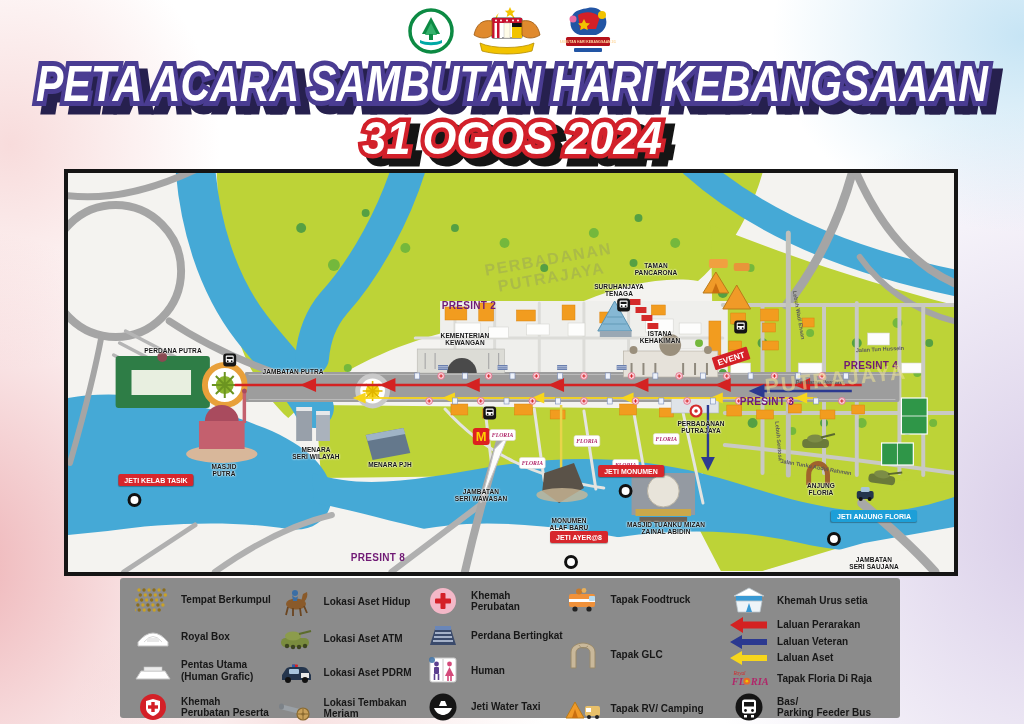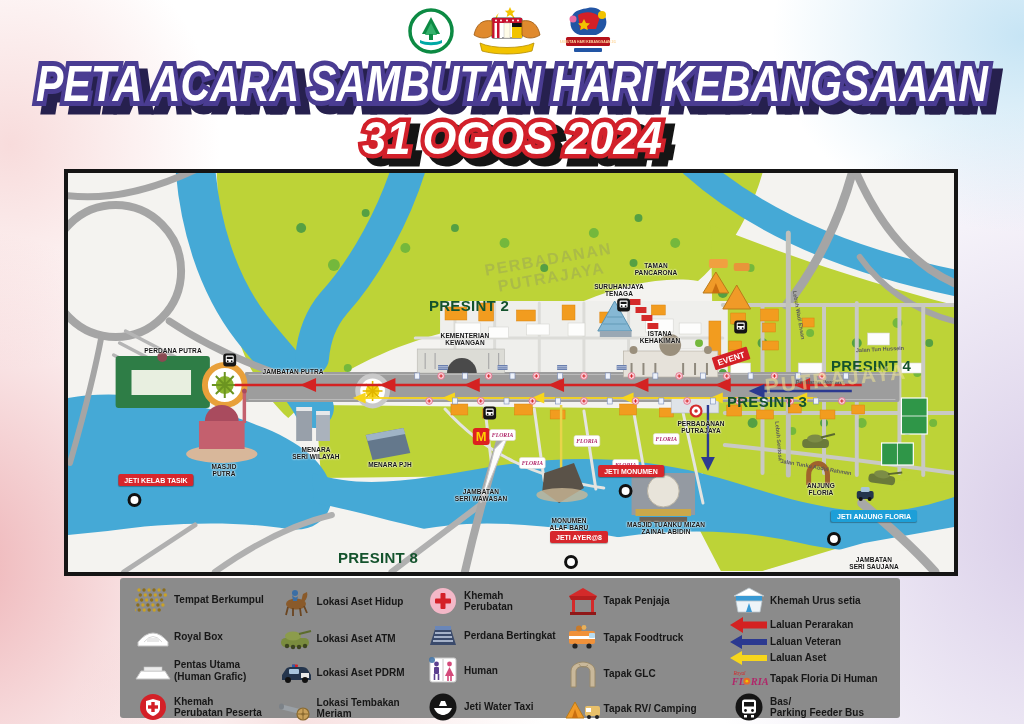--- a/index.html
+++ b/index.html
@@ -15,31 +15,31 @@
       radial-gradient(340px 220px at 30% 100%, rgba(230,150,150,.28), transparent 70%),
       #ffffff;
   }
   .logo-row { position:absolute; top:5px; left:50%; transform:translateX(-50%); display:flex; gap:12px; align-items:center; }
   .title-svg { position:absolute; left:0; width:1024px; display:block; }
   #title-wrap { top:57px; } #date-wrap { top:113px; }
   .map-panel { position:absolute; left:64px; top:169px; width:894px; height:407px; border:4px solid #151515; background:#f4f3f0; }
   .map-panel svg.scene { position:absolute; inset:0; width:100%; height:100%; }
   #map-overlay { position:absolute; inset:0; }
   .ml { position:absolute; transform:translate(-50%,-50%); white-space:pre-line; text-align:center; }
-  .ml-presint { font-size:15px; font-weight:900; color:#14532d; letter-spacing:.3px; white-space:nowrap; }
+  .ml-presint { font-size:10px; font-weight:900; color:#701a75; letter-spacing:.3px; white-space:nowrap; }
   .ml-place { font-size:6.5px; font-weight:800; color:#141414; line-height:1.12; letter-spacing:.1px; text-shadow:0 0 2px #fff,0 0 2px #fff; }
   .ml-road { font-size:5.5px; font-weight:600; color:#5a5a5a; white-space:nowrap; }
   .ml-wm { font-size:16px; font-weight:900; color:rgba(120,120,120,.26); letter-spacing:1.5px; line-height:1.15; }
   .ml-wm2 { font-size:21px; font-weight:900; color:rgba(238,228,150,.55); letter-spacing:2px; white-space:nowrap; }
   .ml-badge-red,.ml-badge-blue { font-size:7px; font-weight:800; color:#fff; padding:2.5px 6px; border-radius:2px; white-space:nowrap; box-shadow:0 1px 1px rgba(0,0,0,.3); }
   .ml-badge-red { background:#d7262c; }
   .ml-badge-blue { background:#1d9fd8; }
   .legend { position:absolute; left:120px; top:578px; width:780px; height:140px; background:#8b8b8b; border-radius:3px; display:grid; grid-template-columns:1.45fr 1.5fr 1.42fr 1.52fr 1.8fr; padding:8px 10px 8px 14px; }
   .legend-col { display:flex; flex-direction:column; justify-content:space-between; }
-  .legend-row { display:flex; align-items:center; gap:2px; }
+  .legend-row { display:flex; align-items:center; gap:9px; }
   .legend-icon { width:38px; min-width:38px; display:flex; justify-content:center; align-items:center; }
   .legend-label { font-size:10px; font-weight:700; color:#171717; line-height:1.12; white-space:pre-line; }
   .legend-col5 .legend-row { min-height:0;margin-left:17px; }
 </style>
 </head>
 <body>
 
 <div class="bg"></div>
 
 <div class="logo-row">
@@ -758,32 +758,20 @@
             <path d="M6,16 L24,16 C22,21 18,23 15,23 C12,23 8,21 6,16 Z" fill="#fff"></path>
             <polygon points="11,14 19,14 17,9 13,9" fill="#fff"></polygon>
           </svg>
         </span>
         <div class="legend-label">Jeti Water Taxi</div>
       </div>
     </div>
     <div class="legend-col">
       <div class="legend-row">
         <span class="legend-icon">
-          <svg width="34" height="30" viewBox="0 0 34 30">
-            <polygon points="17,2 31,10 3,10" fill="#d42a2a"></polygon>
-            <path d="M3,10 h28 l-2,4 h-24 Z" fill="#b51f1f"></path>
-            <rect x="6" y="14" width="3" height="12" fill="#d42a2a"></rect>
-            <rect x="25" y="14" width="3" height="12" fill="#d42a2a"></rect>
-            <rect x="4" y="26" width="26" height="3" fill="#8f1818"></rect>
-          </svg>
-        </span>
-        <div class="legend-label">Tapak Penjaja</div>
-      </div>
-      <div class="legend-row">
-        <span class="legend-icon">
           <svg width="36" height="28" viewBox="0 0 36 28">
             <rect x="4" y="8" width="26" height="13" rx="2" fill="#f0913a"></rect>
             <rect x="4" y="13" width="26" height="3" fill="#fff"></rect>
             <rect x="24" y="10" width="6" height="5" rx="1" fill="#b8dcf0"></rect>
             <circle cx="14" cy="5.5" r="3" fill="#c97a2a"></circle>
             <circle cx="19" cy="4.5" r="2.4" fill="#e8b05a"></circle>
             <circle cx="10" cy="23" r="2.6" fill="#222"></circle>
             <circle cx="24" cy="23" r="2.6" fill="#222"></circle>
           </svg>
         </span>
@@ -851,21 +839,21 @@
       <div class="legend-row">
         <span class="legend-icon">
           <svg width="44" height="26" viewBox="0 0 44 26">
             <text x="4" y="8" font-size="6" font-style="italic" fill="#d42a2a" font-family="Liberation Serif,serif">Royal</text>
             <text x="2" y="20" font-size="12" font-weight="bold" font-style="italic" fill="#b0276a" font-family="Liberation Serif,serif">FL</text>
             <circle cx="19.5" cy="15.5" r="4" fill="#e86a2a"></circle>
             <circle cx="19.5" cy="15.5" r="1.6" fill="#f2c300"></circle>
             <text x="24" y="20" font-size="12" font-weight="bold" font-style="italic" fill="#b0276a" font-family="Liberation Serif,serif">RIA</text>
           </svg>
         </span>
-        <div class="legend-label">Tapak Floria Di Human</div>
+        <div class="legend-label">Tapak Floria Di Raja</div>
       </div>
       <div class="legend-row">
         <span class="legend-icon">
           <svg width="30" height="30" viewBox="0 0 30 30">
             <circle cx="15" cy="15" r="13.5" fill="#151515"></circle>
             <rect x="8" y="7.5" width="14" height="14" rx="2.5" fill="#fff"></rect>
             <rect x="10" y="10" width="10" height="4.5" fill="#151515"></rect>
             <circle cx="11.5" cy="18.5" r="1.4" fill="#151515"></circle>
             <circle cx="18.5" cy="18.5" r="1.4" fill="#151515"></circle>
             <rect x="10" y="23" width="3" height="2.5" fill="#fff"></rect>

